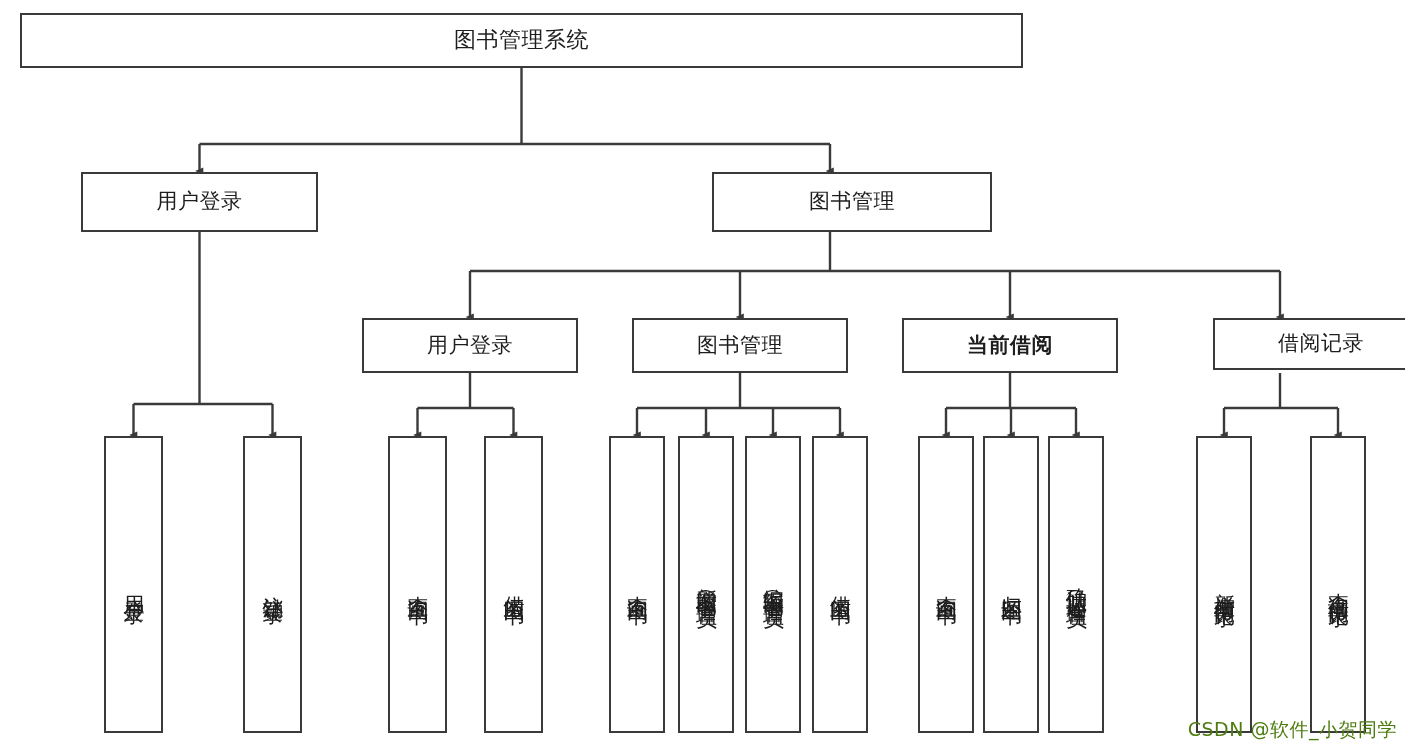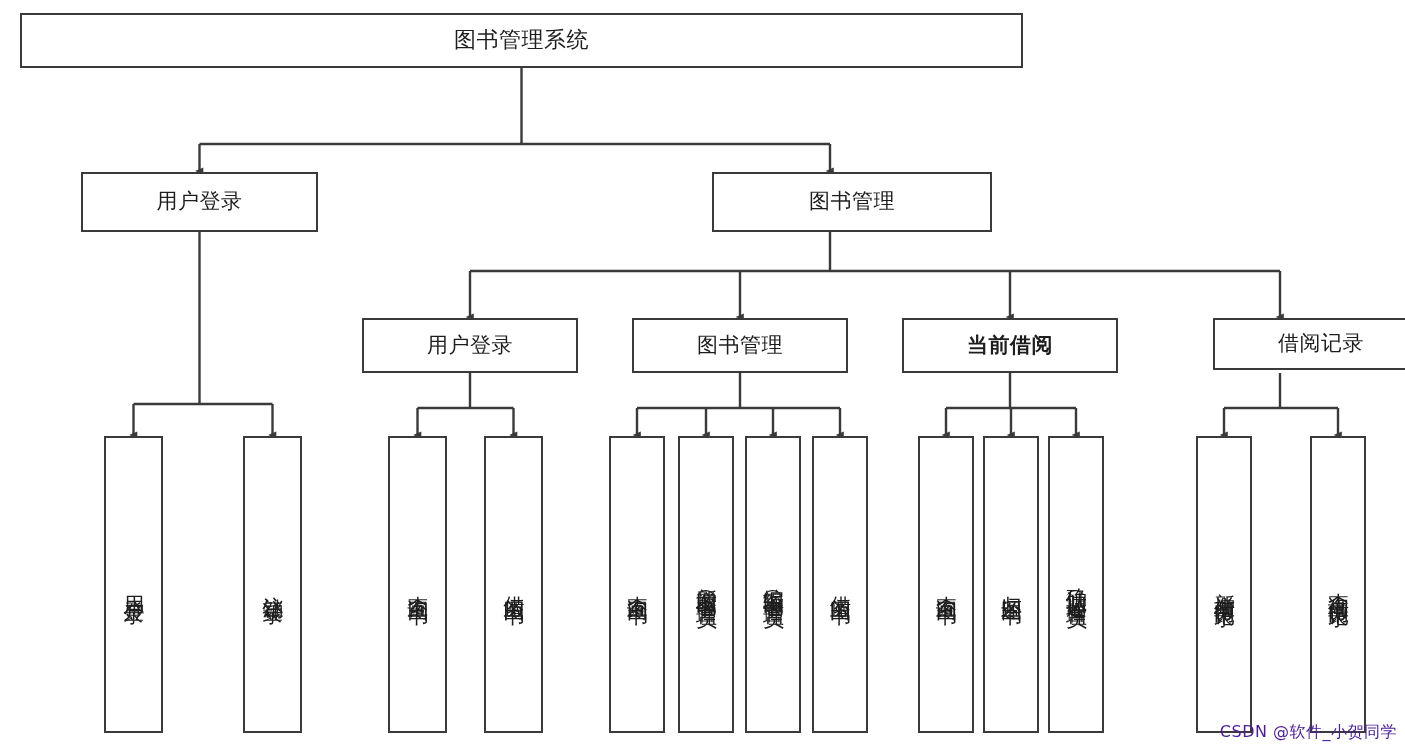--- a/index.html
+++ b/index.html
@@ -56,22 +56,22 @@
     text-orientation: upright;
     font-size: 21px;
     letter-spacing: 3px;
     line-height: 1;
   }
   .node.root .node-label { font-size: 22px; }
   #watermark {
     position: absolute;
     right: 8px;
     bottom: 4px;
-    font-size: 16px;
-    color: #4c1d95;
+    font-size: 19px;
+    color: #4d7c0f;
     letter-spacing: 0.5px;
     white-space: pre;
     pointer-events: none;
   }
 </style>
 </head>
 <body>
 
 <div id="diagram-root">
   <svg id="edge-layer" viewBox="0 0 1405 747" width="1405" height="747" xmlns="http://www.w3.org/2000/svg">

